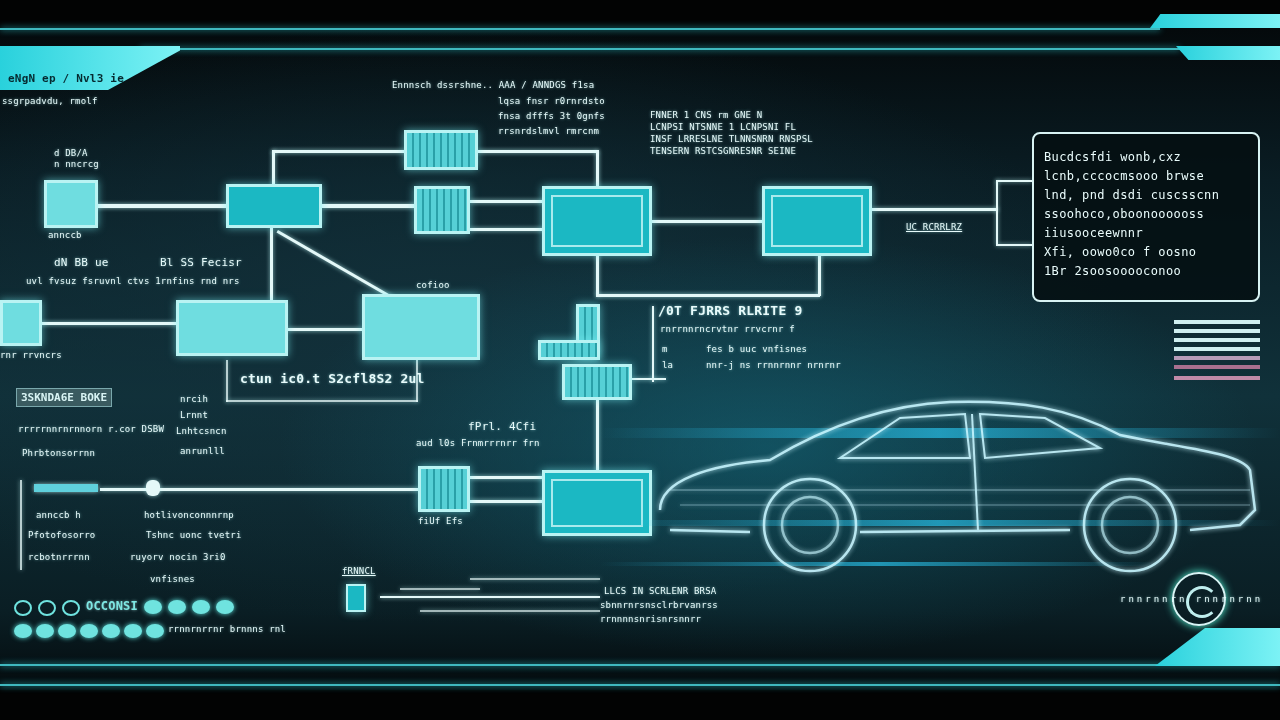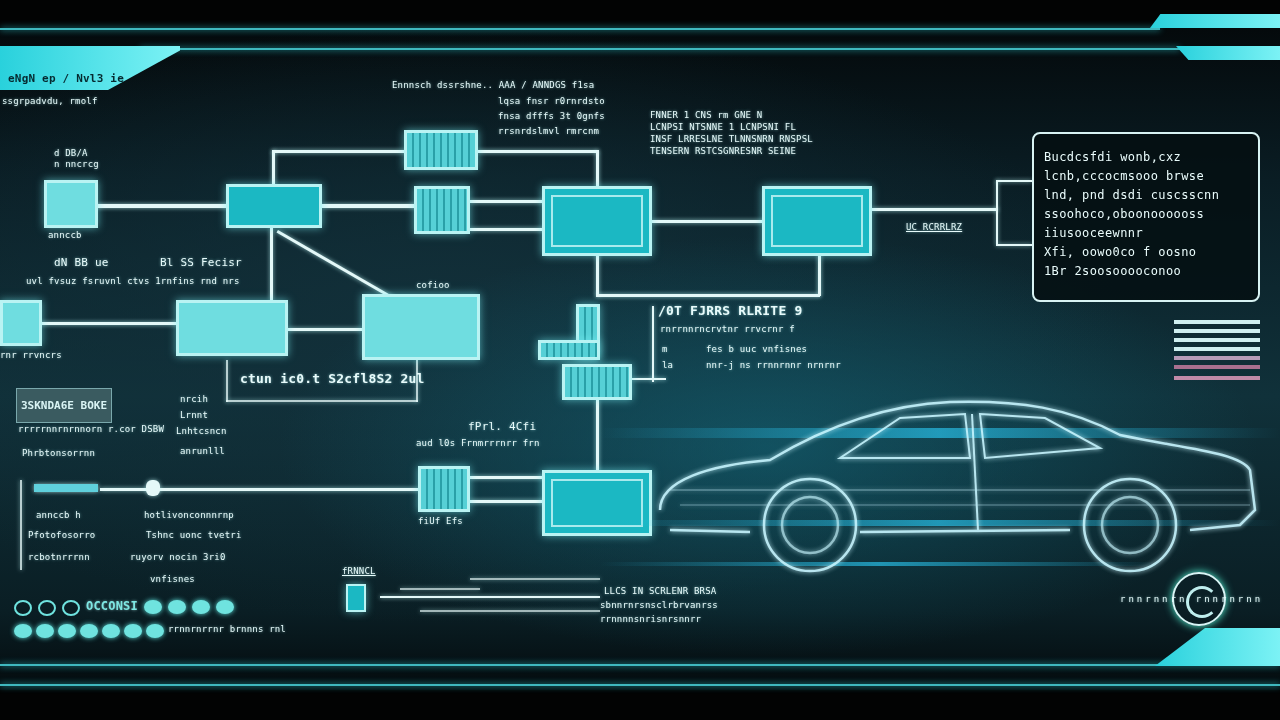--- a/index.html
+++ b/index.html
@@ -38,21 +38,21 @@
     position:absolute; border:2px solid #d8f3f3; border-radius:8px; background:rgba(5,15,18,0.85);
     padding:14px 10px;
   }
   .panel .row { font-size:12px; line-height:19px; color:#eafcfc; white-space:nowrap; letter-spacing:0.4px; font-weight:normal; }
   .legend-row { position:absolute; height:4px; left:1174px; width:86px; }
   .dots { position:absolute; display:flex; gap:6px; }
   .dot { width:18px; height:14px; border-radius:50%; background:#6fe3df; box-shadow:0 0 5px #5fe6e1; }
   .ring { width:18px; height:16px; border-radius:50%; border:2px solid #6fe3df; }
   .car-wrap { position:absolute; left:600px; top:380px; width:680px; height:200px; }
   .speed { position:absolute; height:10px; background:linear-gradient(90deg, transparent, rgba(40,190,230,0.7), transparent); }
-  .label-box { position:absolute; background:#3a5b60; border:1px solid #7aa8ac; font-size:11px; font-weight:bold; padding:10px 4px; color:#d9f4f4; }
+  .label-box { position:absolute; background:#3a5b60; border:1px solid #7aa8ac; font-size:11px; font-weight:bold; padding:2px 4px; color:#d9f4f4; }
   .gauge { position:absolute; left:1172px; top:572px; width:54px; height:54px; border-radius:50%; border:2px solid #d8f6f6; box-shadow:0 0 8px #5fd; }
   .gauge::after { content:""; position:absolute; left:12px; top:12px; width:26px; height:26px; border-radius:50%; border:3px solid #bfeeee; border-right-color:transparent; }
 </style>
 </head>
 <body>
 
 <div class="stage">
   <div class="band-top"></div>
   <div class="band-bot"></div>
 

